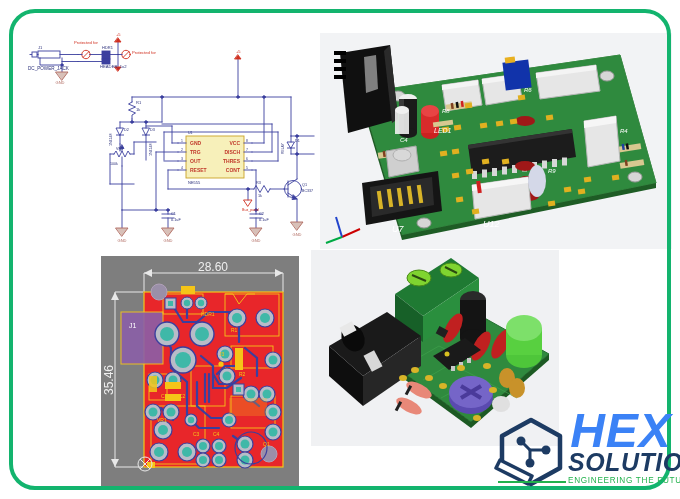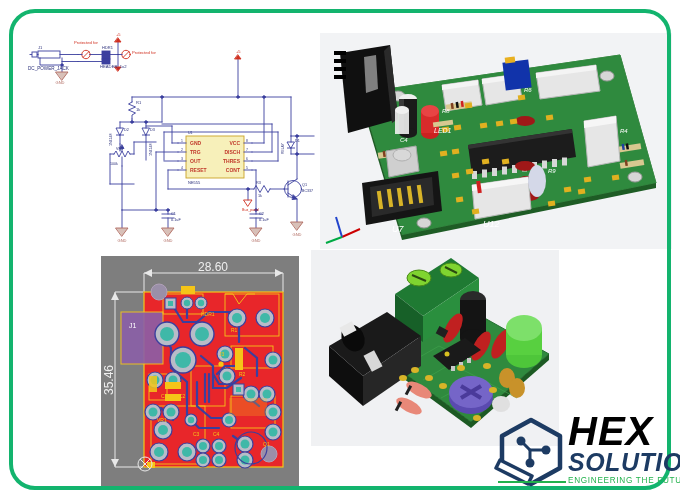--- a/index.html
+++ b/index.html
@@ -68,25 +68,26 @@
     left: 494px; top: 412px;
     width: 180px; height: 82px;
     z-index: 50;
   }
   .logo-hex { position: absolute; left: 0px; top: 4px; width: 74px; height: 72px; }
   .logo-text { position: absolute; left: 74px; top: 0px; width: 106px; }
   .logo-hex-word {
     font-family: "Liberation Sans", sans-serif;
     font-weight: bold;
     font-style: italic;
-    font-size: 40px;
+    font-size: 48px;
     letter-spacing: 1px;
-    color: #000000;
+    color: #3b82f6;
     line-height: 38px;
     white-space: nowrap;
+    text-align: center;
   }
   .logo-sol-word {
     font-family: "Liberation Sans", sans-serif;
     font-weight: bold;
     font-style: italic;
     font-size: 25px;
     letter-spacing: 0.5px;
     color: #1d3b63;
     line-height: 24px;
     white-space: nowrap;

